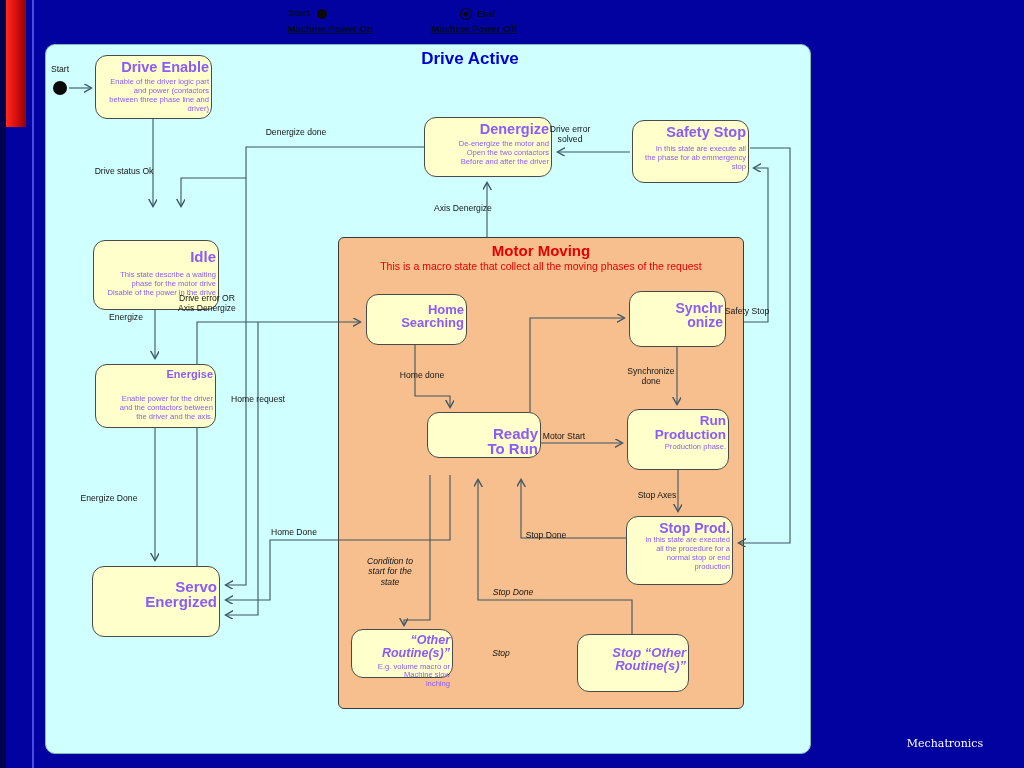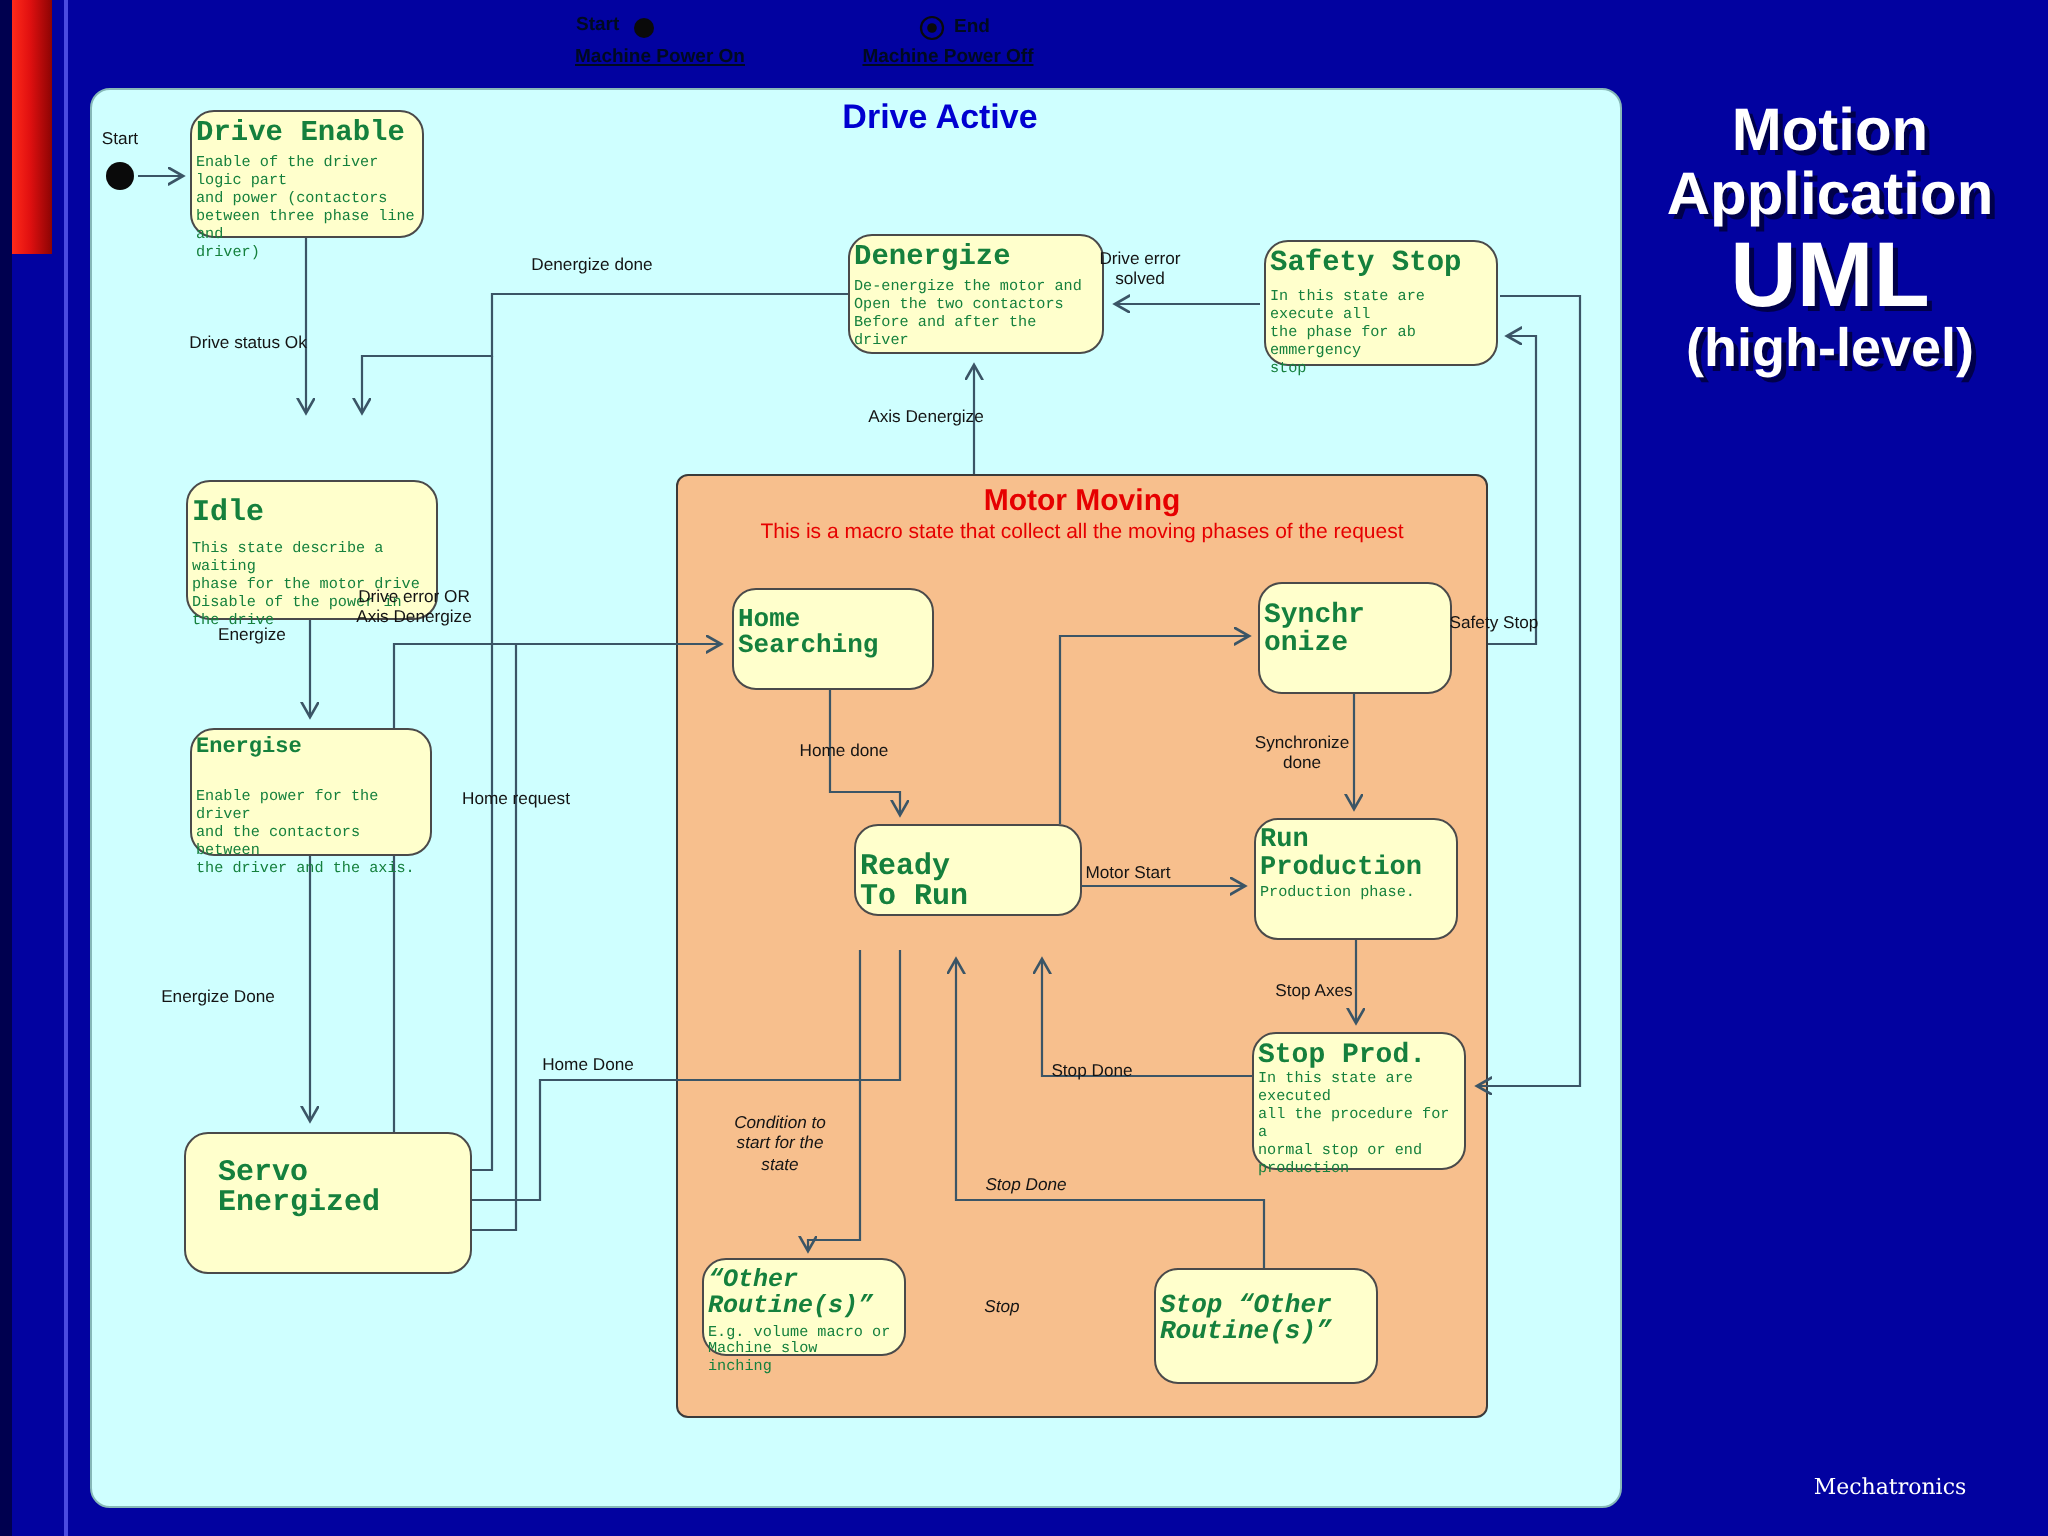--- a/index.html
+++ b/index.html
@@ -11,21 +11,21 @@
   .blue-line{position:absolute;left:32px;top:0;width:2px;height:768px;background:#4a4ae0;}
   .panel{position:absolute;left:45px;top:44px;width:766px;height:710px;background:#CFFFFF;
          border:1px solid #86b8b8;border-radius:10px;box-sizing:border-box;}
   .macro{position:absolute;left:338px;top:237px;width:406px;height:472px;background:#F7BF8D;
          border:1px solid #3a3a3a;border-radius:6px;box-sizing:border-box;text-align:center;}
   .macro .mt{color:#e60000;font-weight:bold;font-size:15px;margin-top:4px;}
   .macro .ms{color:#e60000;font-size:10.5px;margin-top:1px;}
   .diagram-title{position:absolute;left:380px;top:49px;width:180px;text-align:center;
          color:#0000d0;font-weight:bold;font-size:17px;}
   .st{position:absolute;background:#FFFFCC;border:1.3px solid #4a4a4a;border-radius:12px;
-      box-sizing:border-box;text-align:left;padding:4px 2px 2px 2px;color:#15803d;font-family:Liberation Mono, monospace;}
+      box-sizing:border-box;text-align:right;padding:4px 2px 2px 2px;color:#8b5cf6;}
   .st .t{font-weight:bold;font-size:13.5px;line-height:1.02;white-space:pre-line;}
   .st .b{font-size:7.6px;line-height:1.18;margin-top:3px;white-space:pre-line;}
   .st .ti{font-style:italic;}
   .lbl{position:absolute;font-size:8.6px;color:#141414;text-align:center;line-height:1.2;
        white-space:pre-line;}
   .it{font-style:italic;}
   .top-lbl{position:absolute;font-size:9.5px;color:#000a20;font-weight:bold;}
   .top-link{text-decoration:underline;text-align:center;}
   .slide-title{position:absolute;left:812px;top:50px;width:206px;text-align:center;color:#fff;
        font-weight:bold;text-shadow:2.5px 2.5px 0 #00004a;line-height:1.06;}
@@ -117,21 +117,21 @@
     <div class="b" style="margin-top:7px">This state describe a waiting
 phase for the motor drive
 Disable of the power in the drive</div>
   </div>
   <div class="st" style="left:95px;top:364px;width:121px;height:64px;">
     <div class="t" style="font-size:11px">Energise</div>
     <div class="b" style="margin-top:15px">Enable power for the driver
 and the contactors between
 the driver and the axis.</div>
   </div>
-  <div class="st" style="left:92px;top:566px;width:144px;height:71px;padding-left:16px;">
+  <div class="st" style="left:92px;top:566px;width:128px;height:71px;padding-left:16px;">
     <div class="t" style="font-size:15px;margin-top:8px">Servo
 Energized</div>
     <div class="b"></div>
   </div>
   <div class="st" style="left:366px;top:294px;width:101px;height:51px;">
     <div class="t" style="font-size:13px;margin-top:4px">Home
 Searching</div>
     <div class="b"></div>
   </div>
   <div class="st" style="left:629px;top:291px;width:97px;height:56px;">
@@ -187,22 +187,16 @@
   <div class="lbl" style="left:533px;top:431px;width:62px;">Motor Start</div>
   <div class="lbl" style="left:628px;top:490px;width:58px;">Stop Axes</div>
   <div class="lbl" style="left:262px;top:527px;width:64px;">Home Done</div>
   <div class="lbl" style="left:515px;top:530px;width:62px;">Stop Done</div>
   <div class="lbl it" style="left:358px;top:556px;width:64px;">Condition to
 start for the
 state</div>
   <div class="lbl it" style="left:482px;top:587px;width:62px;">Stop Done</div>
   <div class="lbl it" style="left:478px;top:648px;width:46px;">Stop</div>
 
-  <div class="slide-title">
-    <div class="tl-a">Motion</div>
-    <div class="tl-a">Application</div>
-    <div class="tl-uml">UML</div>
-    <div class="tl-hl">(high-level)</div>
-  </div>
 
   <div class="footer">Mechatronics</div>
 
 </div>
 
 </body></html>

